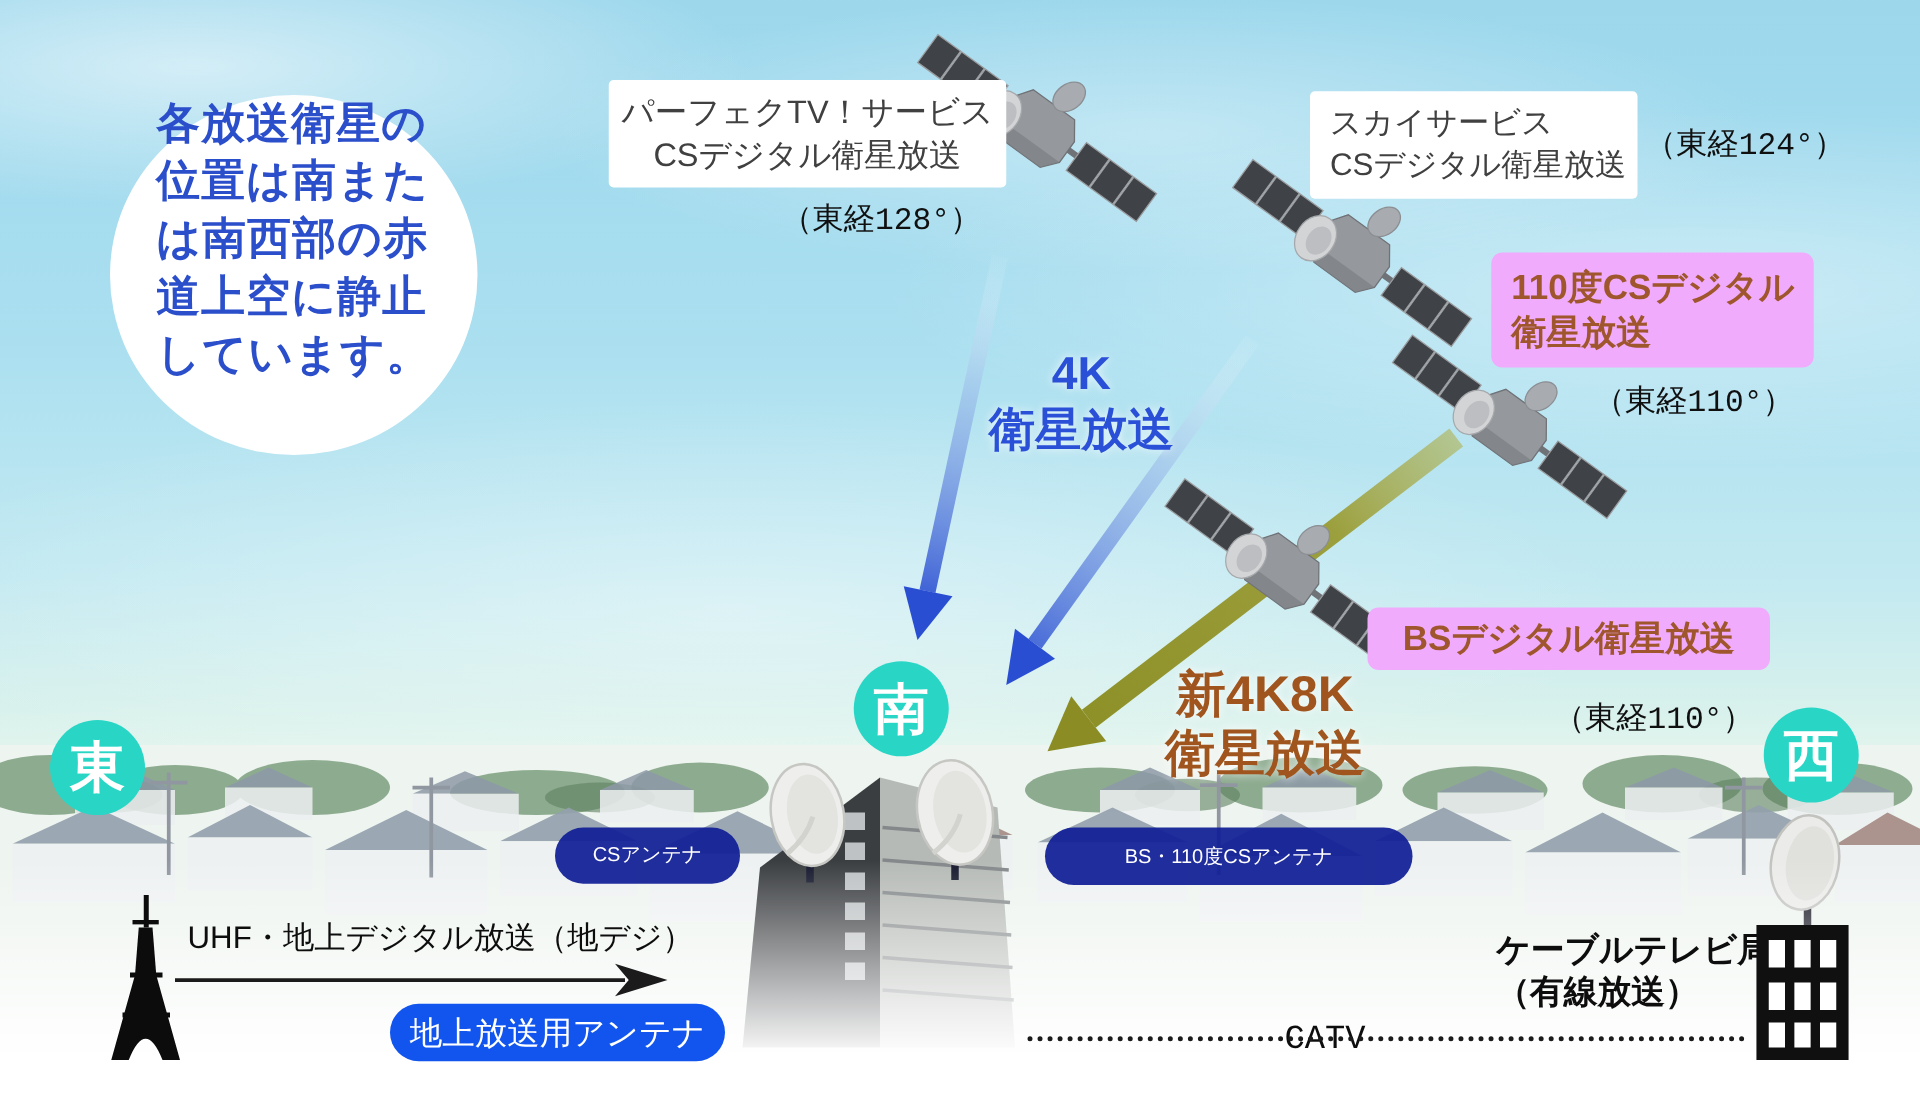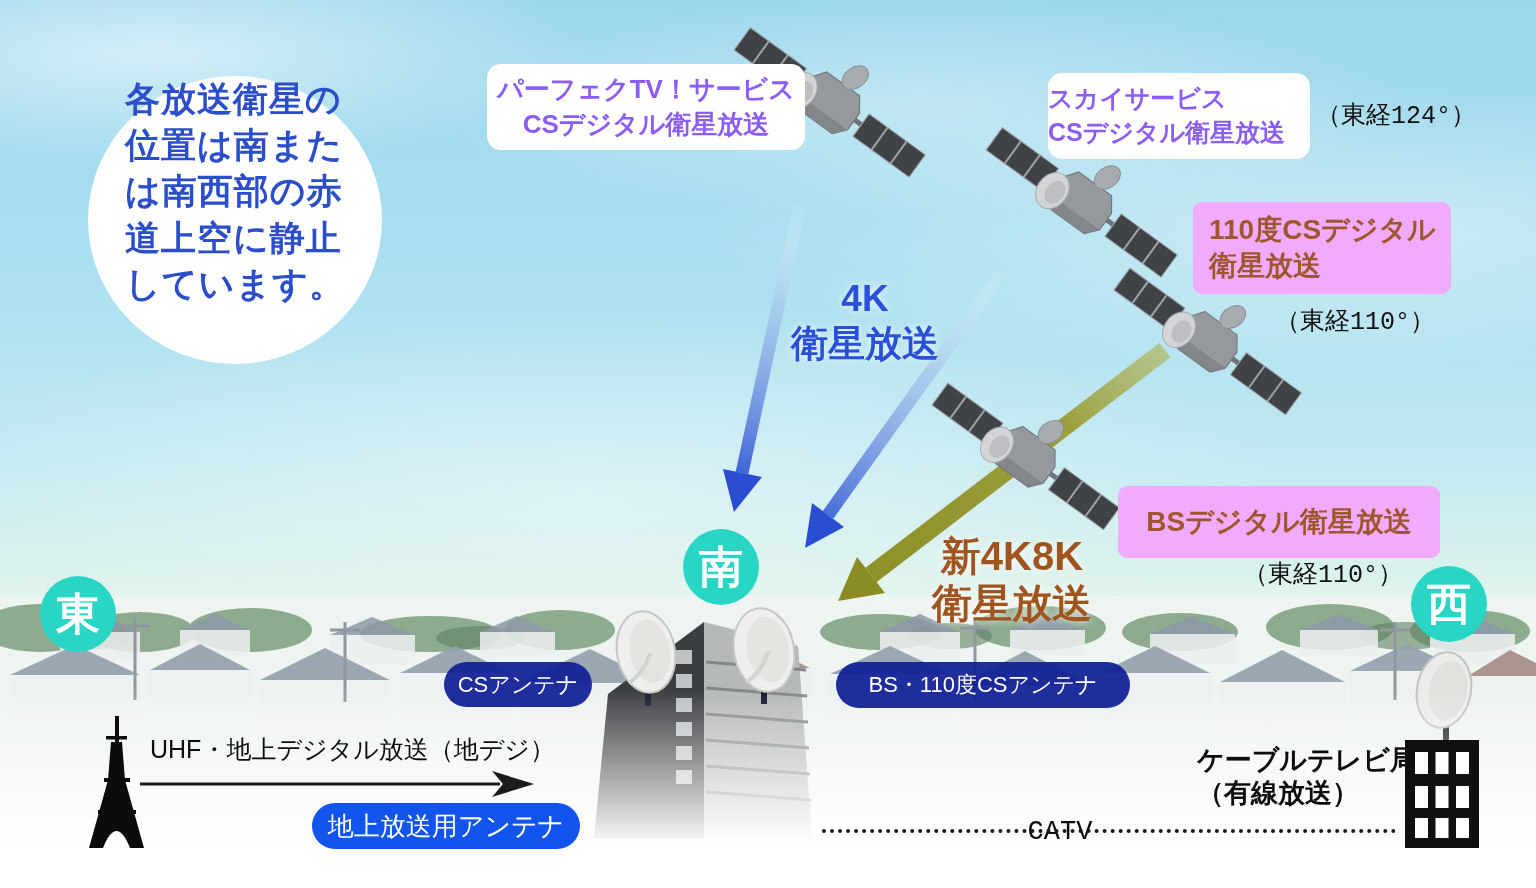--- a/index.html
+++ b/index.html
@@ -13,43 +13,43 @@
       radial-gradient(ellipse 1000px 240px at 38% 55%, rgba(255,255,255,.38), transparent 72%),
       radial-gradient(ellipse 700px 160px at 60% 12%, rgba(255,255,255,.35), transparent 70%),
       linear-gradient(180deg,#9cd7ec 0%,#aadff0 30%,#c2e9f1 52%,#d8f1ec 64%,#e8f7ee 70%,#f2faf2 74%,#ffffff 100%);}
   .scene{position:absolute;inset:0;}
   
   .preline{white-space:pre-line;}
   .abs{position:absolute;}
   .bubble{left:88px;top:76px;width:294px;height:288px;background:#fff;border-radius:50%;
     display:flex;align-items:flex-start;justify-content:center;text-align:left;}
   .bubble-text{color:#2b4ecb;font-weight:bold;font-size:35px;line-height:1.32;letter-spacing:1px;}
-  .white-box{background:#fff;border-radius:14px;color:#8b5cf6;font-weight:bold;
+  .white-box{background:#fff;border-radius:4px;color:#404040;font-weight:normal;
     display:flex;align-items:center;justify-content:center;text-align:center;line-height:1.35;}
   .box-perfectv{left:487px;top:64px;width:318px;height:86px;font-size:26px;}
-  .box-sky{left:1048px;top:73px;width:262px;height:86px;font-size:25px;justify-content:flex-start;padding-left:0;text-align:left;box-sizing:border-box;}
+  .box-sky{left:1048px;top:73px;width:262px;height:86px;font-size:25px;justify-content:flex-start;padding-left:16px;text-align:left;box-sizing:border-box;}
   .beige-box{background:#f0abfc;border-radius:9px;color:#9f562c;font-weight:bold;line-height:1.3;
     display:flex;align-items:center;box-sizing:border-box;}
   .box-cs110{left:1193px;top:202px;width:258px;height:92px;font-size:28px;padding-left:16px;text-align:left;}
-  .box-bs{left:1094px;top:486px;width:322px;height:72px;font-size:28px;justify-content:center;text-align:center;margin-left:24px;}
+  .box-bs{left:1094px;top:486px;width:322px;height:50px;font-size:28px;justify-content:center;text-align:center;}
   .pos-label{color:#101010;font-size:25px;text-align:right;font-family:Liberation Mono, monospace;}
   .pos-128{left:505px;top:158px;width:280px;}
   .pos-124{left:1316px;top:98px;width:160px;}
   .pos-110a{left:1245px;top:304px;width:190px;}
   .pos-110b{left:1213px;top:557px;width:190px;}
   .beam-4k{left:772px;top:276px;width:186px;text-align:center;color:#2b50d8;font-weight:bold;
     font-size:37px;line-height:1.22;text-shadow:0 0 8px rgba(255,255,255,.8);}
   .beam-new{left:908px;top:517px;width:208px;text-align:center;color:#a0541e;font-weight:bold;
     font-size:40px;line-height:1.18;text-shadow:0 0 8px rgba(255,255,255,.85);margin-top:16px;}
   .dir-circle{width:76px;height:76px;border-radius:50%;background:#29d6c6;color:#fff;font-weight:bold;
     font-size:44px;display:flex;align-items:center;justify-content:center;}
   .dir-east{left:40px;top:576px;}
   .dir-south{left:683px;top:529px;}
   .dir-west{left:1411px;top:566px;}
-  .pill{border-radius:24px;color:#fff;display:flex;align-items:center;justify-content:center;font-size:22px;}
+  .pill{border-radius:24px;color:#fff;display:flex;align-items:center;justify-content:center;font-size:16px;}
   .pill-dark{background:rgba(16,30,150,.93);}
   .pill-cs{left:444px;top:662px;width:148px;height:45px;}
   .pill-bscs{left:836px;top:662px;width:294px;height:46px;}
   .pill-terr{left:312px;top:803px;width:268px;height:46px;background:#1155ee;font-size:26px;}
   .uhf-label{left:150px;top:733px;font-size:25px;color:#0d0d0d;}
   .catv-label{left:1005px;top:817px;width:110px;text-align:center;font-size:27px;color:#0d0d0d;font-family:Liberation Mono, monospace;}
   .dotted-line{left:822px;top:829px;width:574px;height:0;border-top:4px dotted #1b1b1b;}
   .cable-label{left:1197px;top:744px;font-size:27px;font-weight:bold;color:#0d0d0d;line-height:1.22;}
   .icon-box{position:absolute;}
 </style>
@@ -265,20 +265,21 @@
   <div class="abs bubble">
     <div class="bubble-text preline">各放送衛星の
 位置は南また
 は南西部の赤
 道上空に静止
 しています。</div>
   </div>
 
   <div class="abs white-box box-perfectv preline">パーフェクTV！サービス
 CSデジタル衛星放送</div>
+  <div class="abs pos-label pos-128">（東経128°）</div>
 
   <div class="abs white-box box-sky preline">スカイサービス
 CSデジタル衛星放送</div>
   <div class="abs pos-label pos-124">（東経124°）</div>
 
   <div class="abs beige-box box-cs110 preline">110度CSデジタル
 衛星放送</div>
   <div class="abs pos-label pos-110a">（東経110°）</div>
 
   <div class="abs beige-box box-bs">BSデジタル衛星放送</div>

